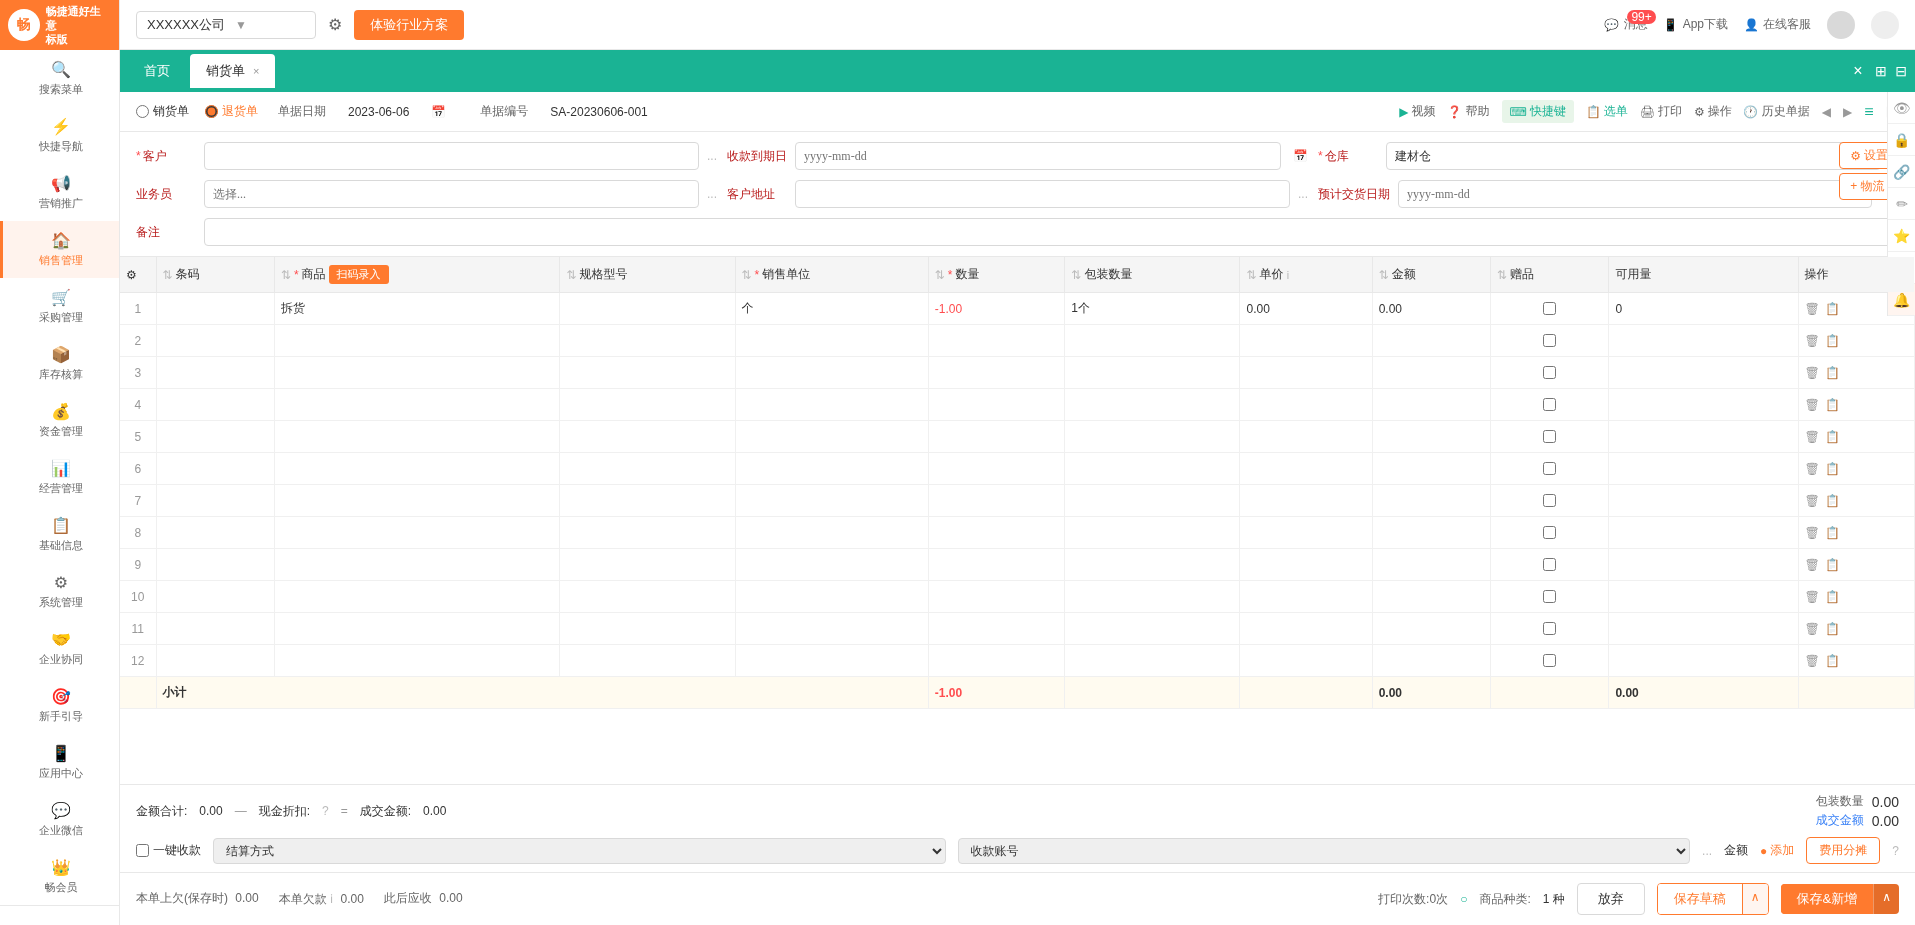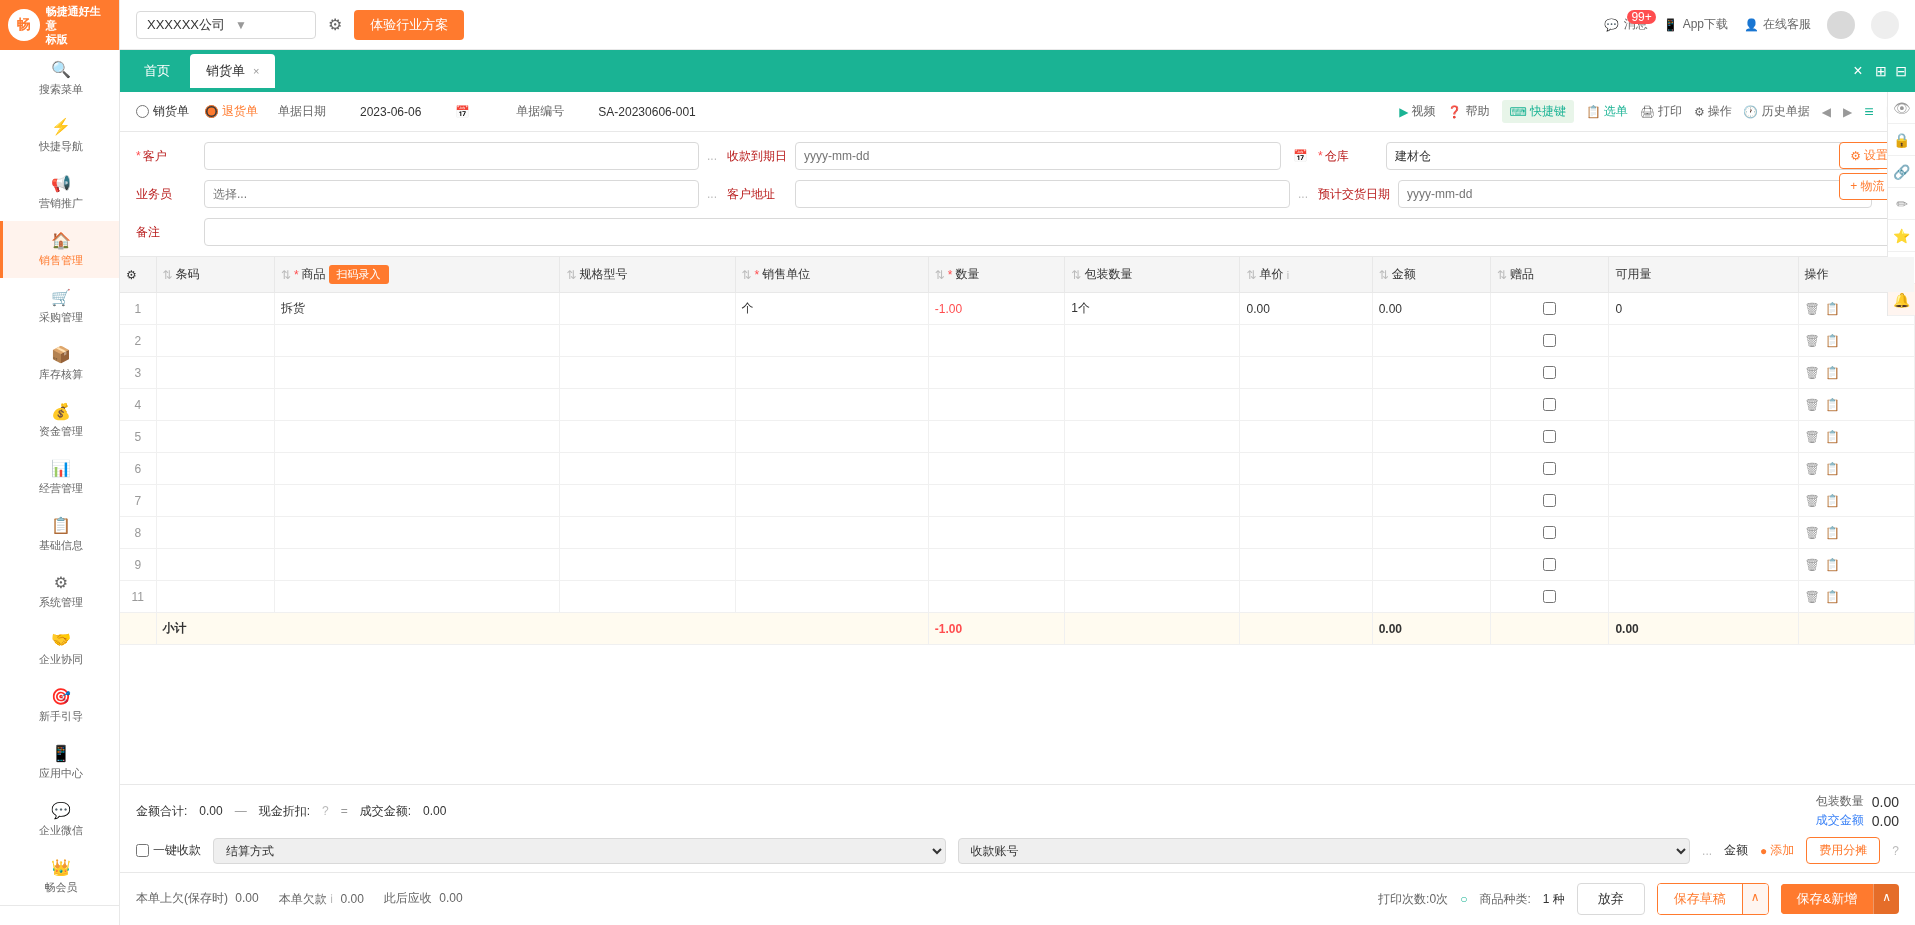--- a/index.html
+++ b/index.html
@@ -34,26 +34,26 @@
     .tab-home { color: #fff; padding: 8px 16px; cursor: pointer; font-size: 13px; }
     .tab-item { background: #fff; color: #333; padding: 8px 16px; border-radius: 4px 4px 0 0; cursor: pointer; font-size: 13px; display: flex; align-items: center; gap: 8px; margin-left: 4px; }
     .tab-close { color: #999; font-size: 11px; cursor: pointer; }
     .tab-bar-right { margin-left: auto; color: #fff; font-size: 16px; cursor: pointer; }
 
     
     .content { flex: 1; background: #f5f5f5; overflow: hidden; display: flex; flex-direction: column; }
     .radio-group { display: flex; gap: 16px; align-items: center; }
     .radio-item { display: flex; align-items: center; gap: 4px; cursor: pointer; }
     .radio-item input[type=radio] { accent-color: #ff7a2e; }
-    .form-meta { display: flex; align-items: center; gap: 34px; font-size: 12px; color: #666; }
+    .form-meta { display: flex; align-items: center; gap: 22px; font-size: 12px; color: #666; }
     .action-btn { display: flex; align-items: center; gap: 3px; color: #666; cursor: pointer; font-size: 12px; }
     .field-row { display: flex; align-items: center; gap: 8px; }
     .field-label { color: #b91c1c; font-size: 12px; white-space: nowrap; min-width: 60px; }
     .field-label.required::before { content: '*'; color: #ff4d4f; margin-right: 2px; }
-    .field-input { flex: 1; border: 1px solid #d9d9d9; border-radius: 4px; padding: 0 8px; font-size: 12px; color: #333; height: 28px; }
+    .field-input { flex: 1; border: 1px solid #d9d9d9; border-radius: 4px; padding: 0 8px; font-size: 12px; color: #333; height: 28px; font-family: Liberation Serif, serif; }
     .field-input.placeholder { color: #bbb; }
     .field-input-dots { color: #bbb; cursor: pointer; }
     .side-btn { border: 1px solid #ff7a2e; color: #ff7a2e; background: #fff; border-radius: 4px; padding: 4px 10px; cursor: pointer; font-size: 12px; display: flex; align-items: center; gap: 3px; }
 
     
     .table-section { flex: 1; background: #fff; margin: 0; overflow: hidden; display: flex; flex-direction: column; }
     .table-wrapper { overflow-y: auto; flex: 1; }
     table { width: 100%; border-collapse: collapse; font-size: 12px; }
     table thead { background: #f5f5f5; position: sticky; top: 0; z-index: 10; }
     table thead th { padding: 8px 6px; text-align: left; border-bottom: 1px solid #e8e8e8; border-right: 1px solid #e8e8e8; font-weight: normal; color: #333; white-space: nowrap; }
@@ -601,21 +601,67 @@
                 </td>
                 <td></td>
                 <td>
                   <div class="action-icons">
                     <span>🗑</span>
                     <span>📋</span>
                   </div>
                 </td>
               </tr>
             <tr>
+                <td class="row-num">10</td>
+                <td></td>
+                <td></td>
+                <td></td>
+                <td></td>
+                <td></td>
+                <td></td>
+                <td></td>
+                <td></td>
+                <td>
+                  <div class="checkbox-cell">
+                    <input type="checkbox" style="">
+                  </div>
+                </td>
+                <td></td>
+                <td>
+                  <div class="action-icons">
+                    <span>🗑</span>
+                    <span>📋</span>
+                  </div>
+                </td>
+              </tr>
+            <tr>
                 <td class="row-num">11</td>
+                <td></td>
+                <td></td>
+                <td></td>
+                <td></td>
+                <td></td>
+                <td></td>
+                <td></td>
+                <td></td>
+                <td>
+                  <div class="checkbox-cell">
+                    <input type="checkbox" style="">
+                  </div>
+                </td>
+                <td></td>
+                <td>
+                  <div class="action-icons">
+                    <span>🗑</span>
+                    <span>📋</span>
+                  </div>
+                </td>
+              </tr>
+            <tr>
+                <td class="row-num">12</td>
                 <td></td>
                 <td></td>
                 <td></td>
                 <td></td>
                 <td></td>
                 <td></td>
                 <td></td>
                 <td></td>
                 <td>
                   <div class="checkbox-cell">

